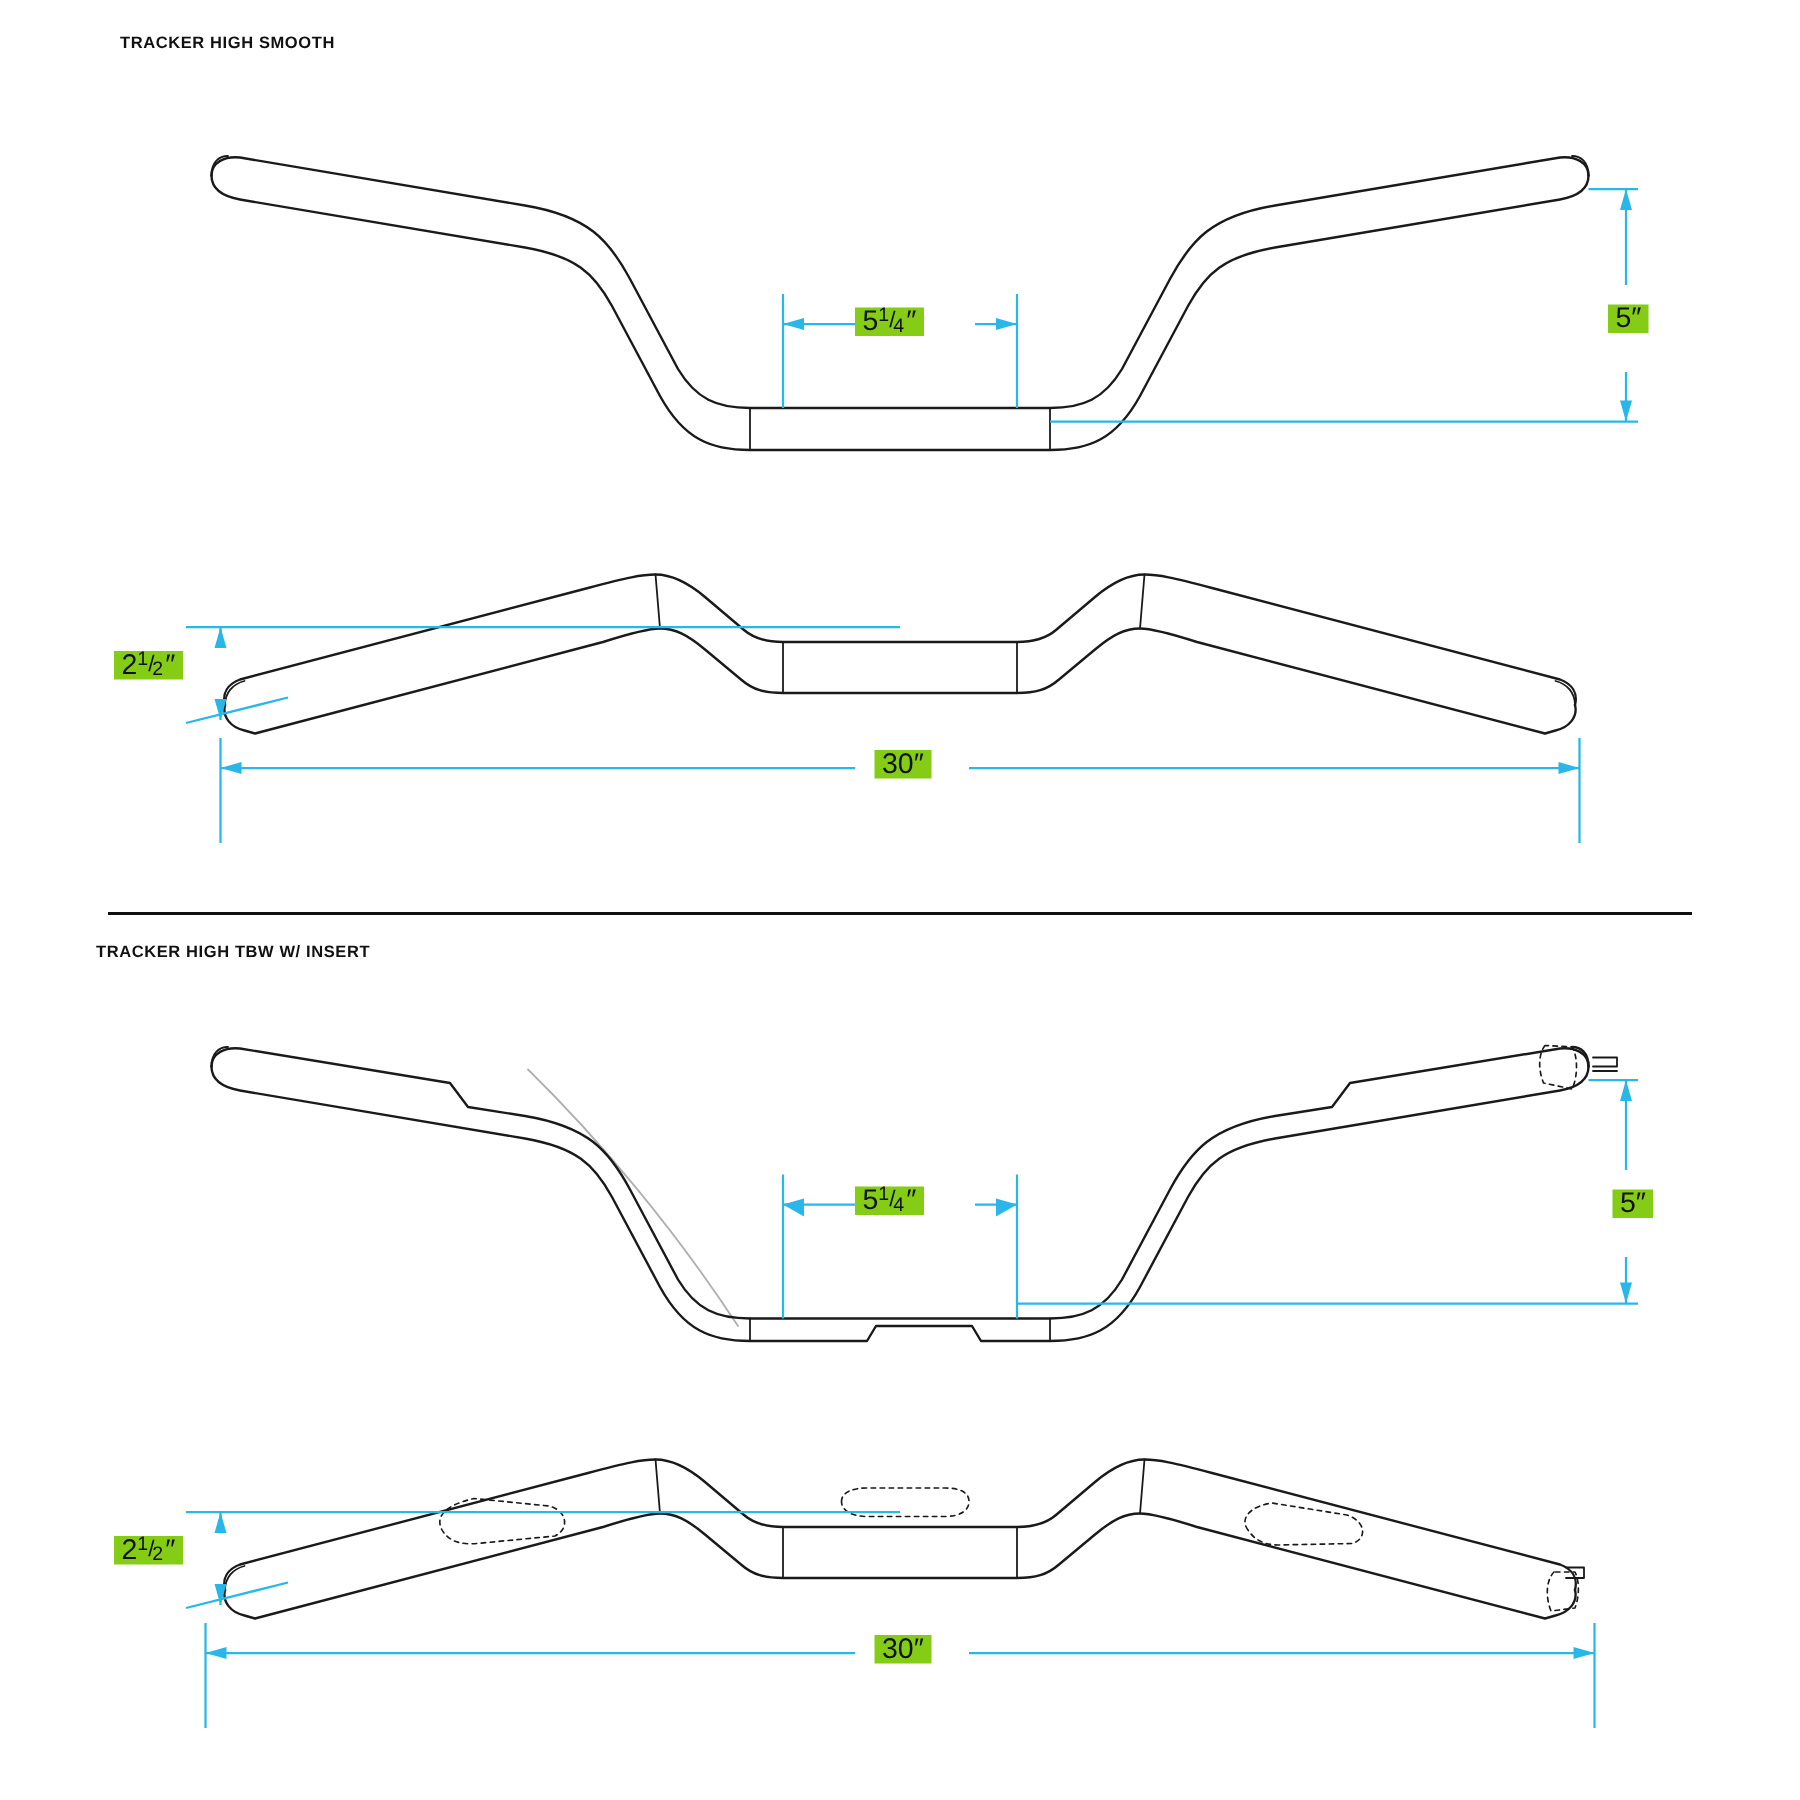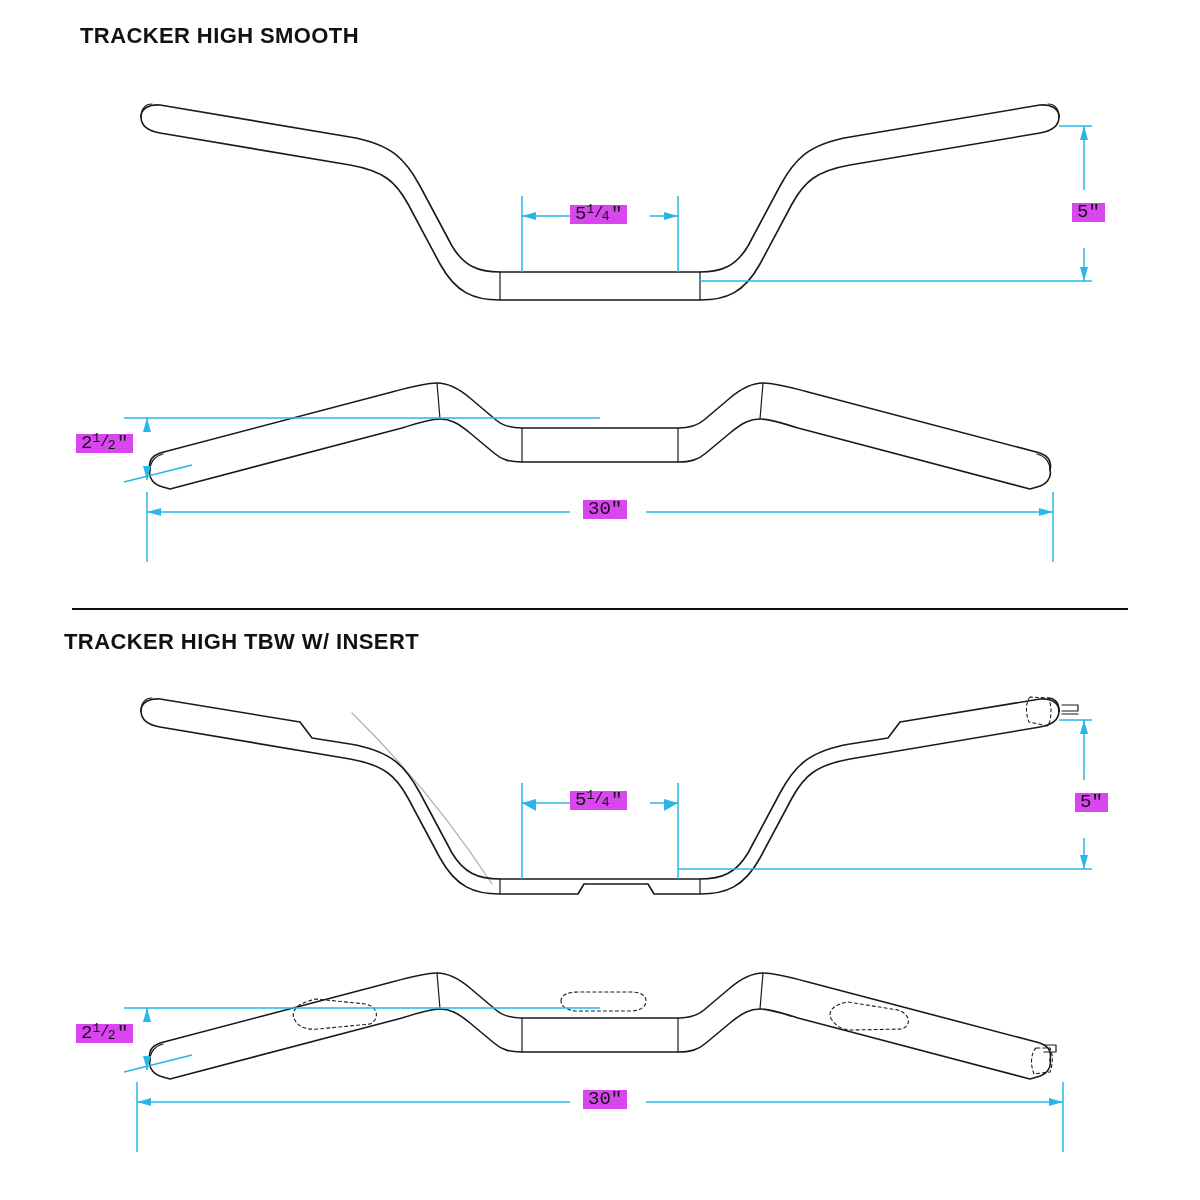--- a/index.html
+++ b/index.html
@@ -15,21 +15,21 @@
     position: relative;
     overflow: hidden;
   }
   .sheet {
     position: absolute;
     inset: 0;
   }
   .section-title {
     position: absolute;
     font-weight: bold;
-    font-size: 22px;
+    font-size: 11px;
     letter-spacing: 0.4px;
     color: #111111;
     white-space: nowrap;
   }
   #title-1 { left: 80px; top: 23px; }
   #title-2 { left: 64px; top: 629px; }
 
   .divider {
     position: absolute;
     left: 72px;
@@ -77,24 +77,23 @@
   }
   .dim-arrow {
     fill: #29b6e8;
     stroke: none;
   }
   .dim-label {
     position: absolute;
     font-size: 19px;
     color: #111111;
     white-space: nowrap;
-    background: #d946ef;
+    background: #84cc16;
     padding: 0 5px;
     line-height: 1;
-    font-family: Liberation Mono, monospace;
   }
   .frac {
     display: inline-block;
     font-size: 13px;
     vertical-align: 0.15em;
   }
   .frac .num { position: relative; top: -0.35em; }
   .frac .den { position: relative; top: 0.25em; left: -0.12em; }
   .frac .slash { font-size: 15px; }
 </style>

